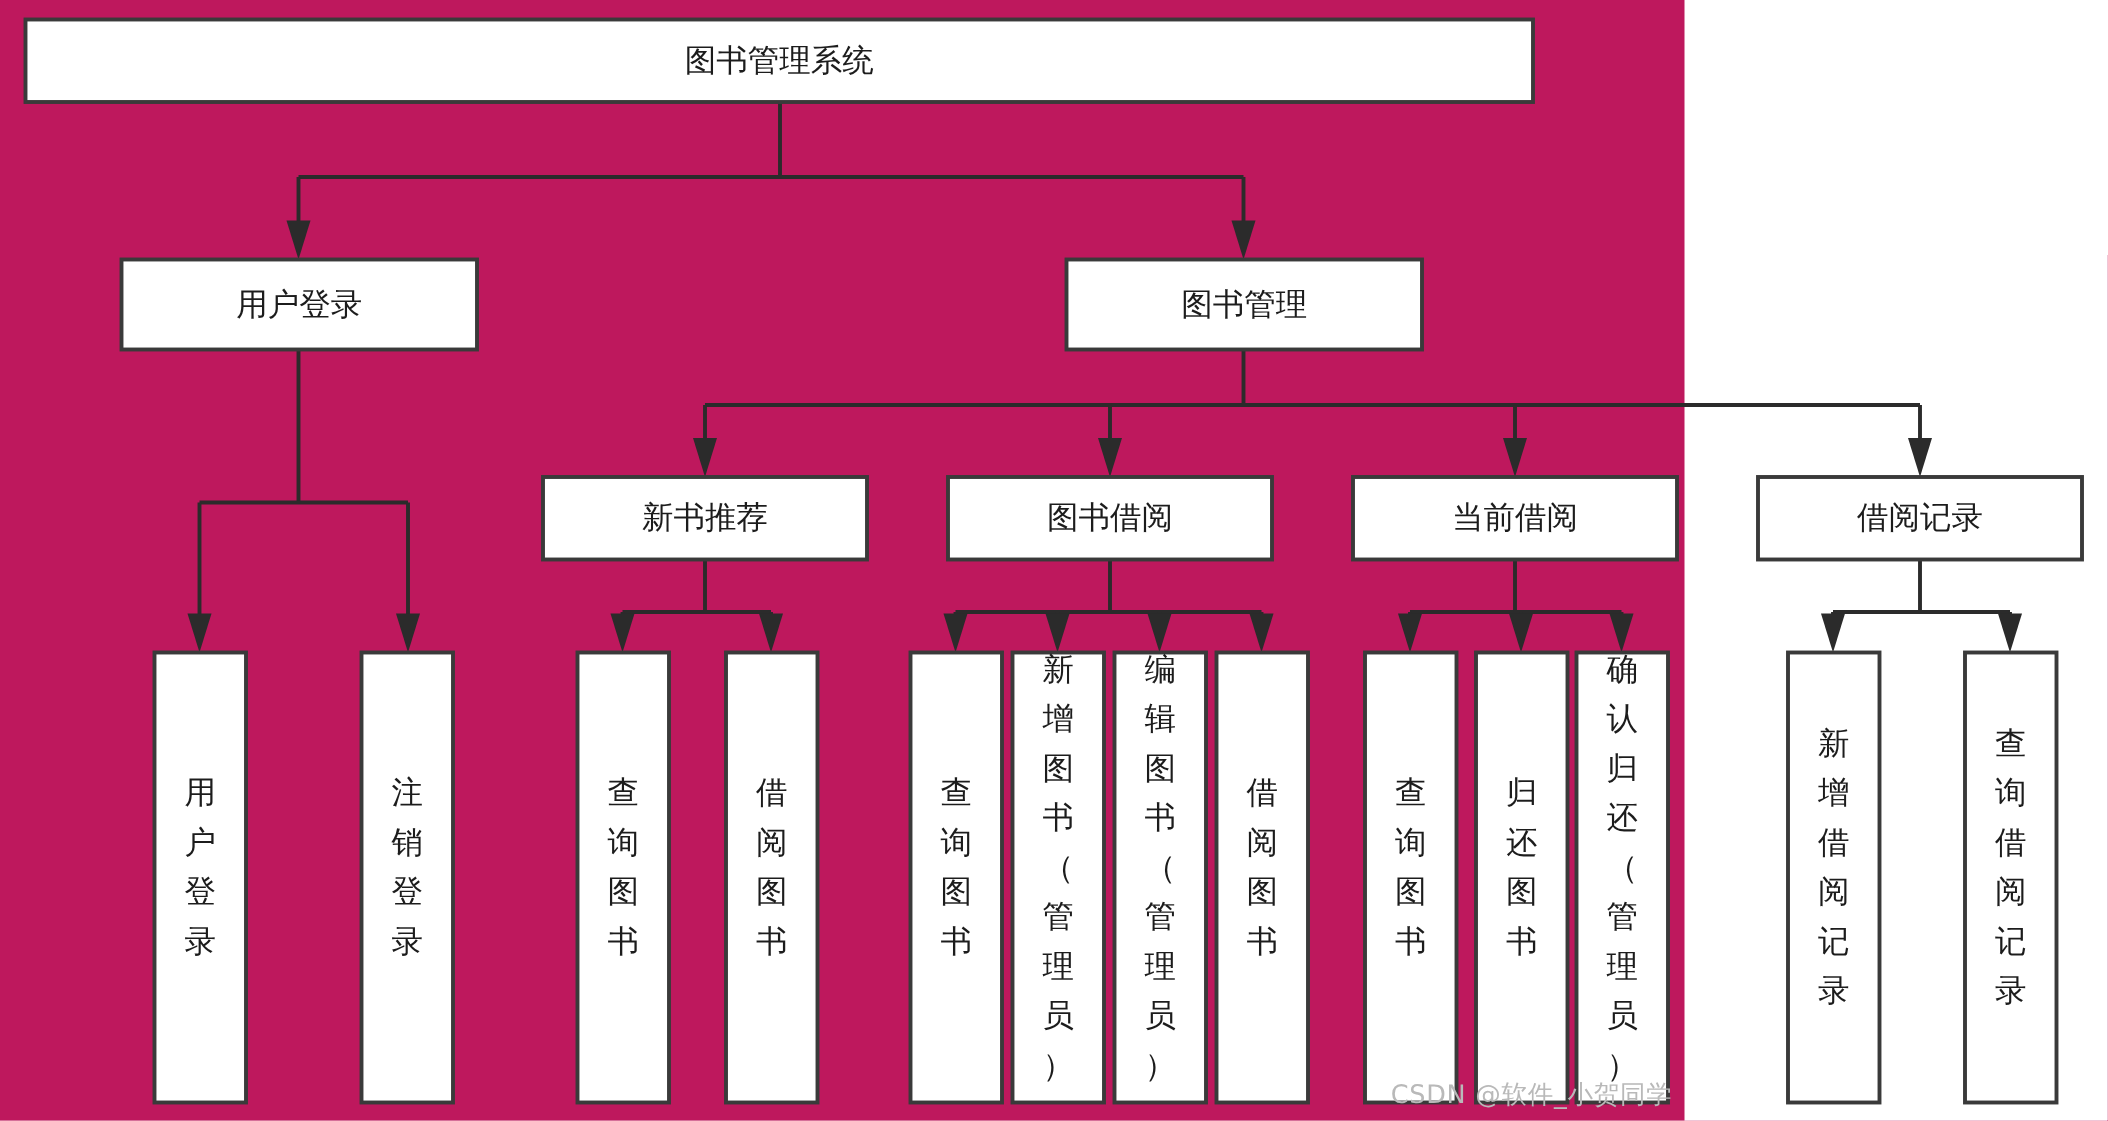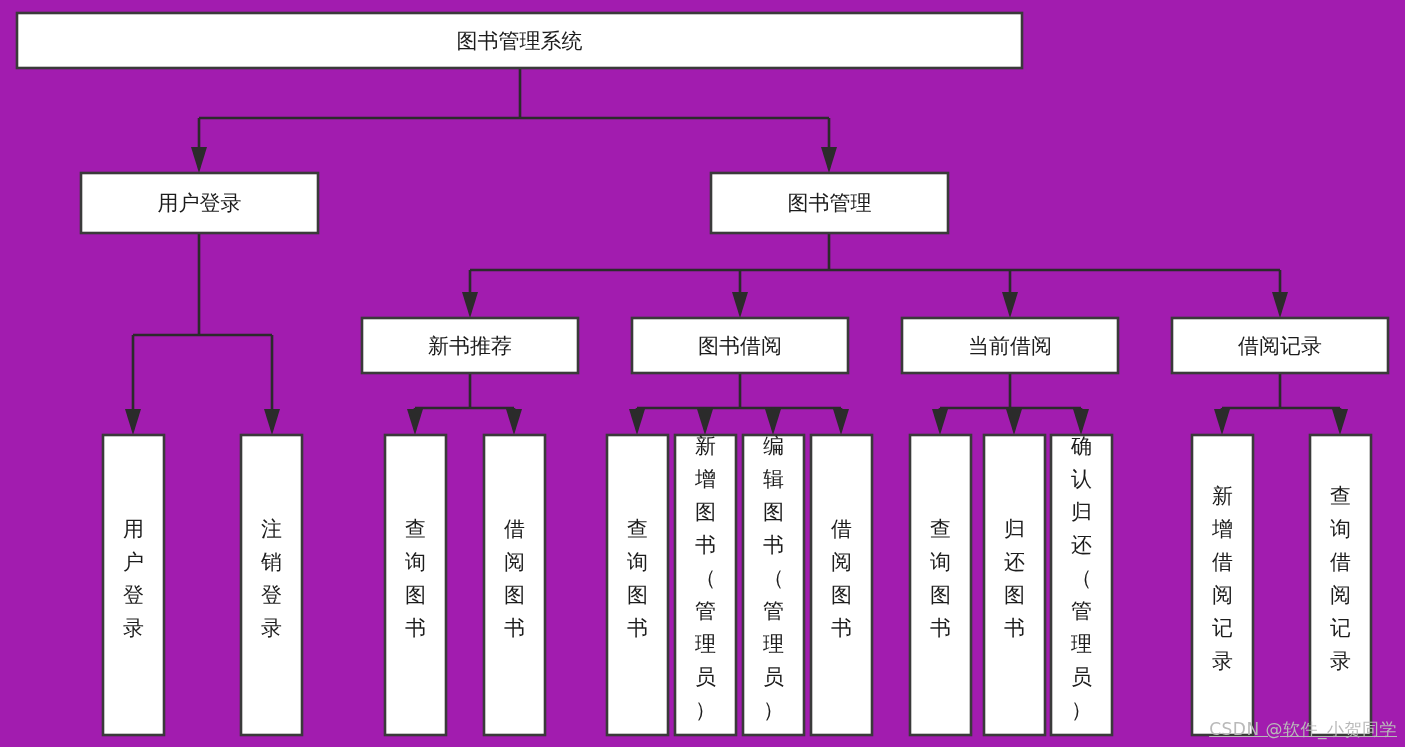--- a/index.html
+++ b/index.html
@@ -9,23 +9,23 @@
     background: #ffffff;
   }
   body {
     width: 1405px;
     height: 747px;
     overflow: hidden;
     font-family: "DejaVu Sans", "Liberation Sans", sans-serif;
   }
   #diagram-root {
     position: relative;
-    width: 1405px;
+    width: 1123px;
     height: 747px;
-    background: #a21caf;
+    background: #be185d;
   }
   svg#chart-svg {
     position: absolute;
     left: 0;
     top: 0;
     width: 1405px;
     height: 747px;
     display: block;
   }
   .node-box {
@@ -59,21 +59,20 @@
   .watermark-text {
     position: absolute;
     right: 8px;
     bottom: 6px;
     color: #b9b9b9;
     font-family: "DejaVu Sans", "Liberation Sans", sans-serif;
     font-size: 17px;
     letter-spacing: 0.5px;
     white-space: nowrap;
     user-select: none;
-    text-decoration: underline;
   }
 </style>
 </head>
 <body>
 
 <div id="diagram-root">
 
   <svg id="chart-svg" viewBox="0 0 1405 747">
     <g id="edges-layer">
         <g>

